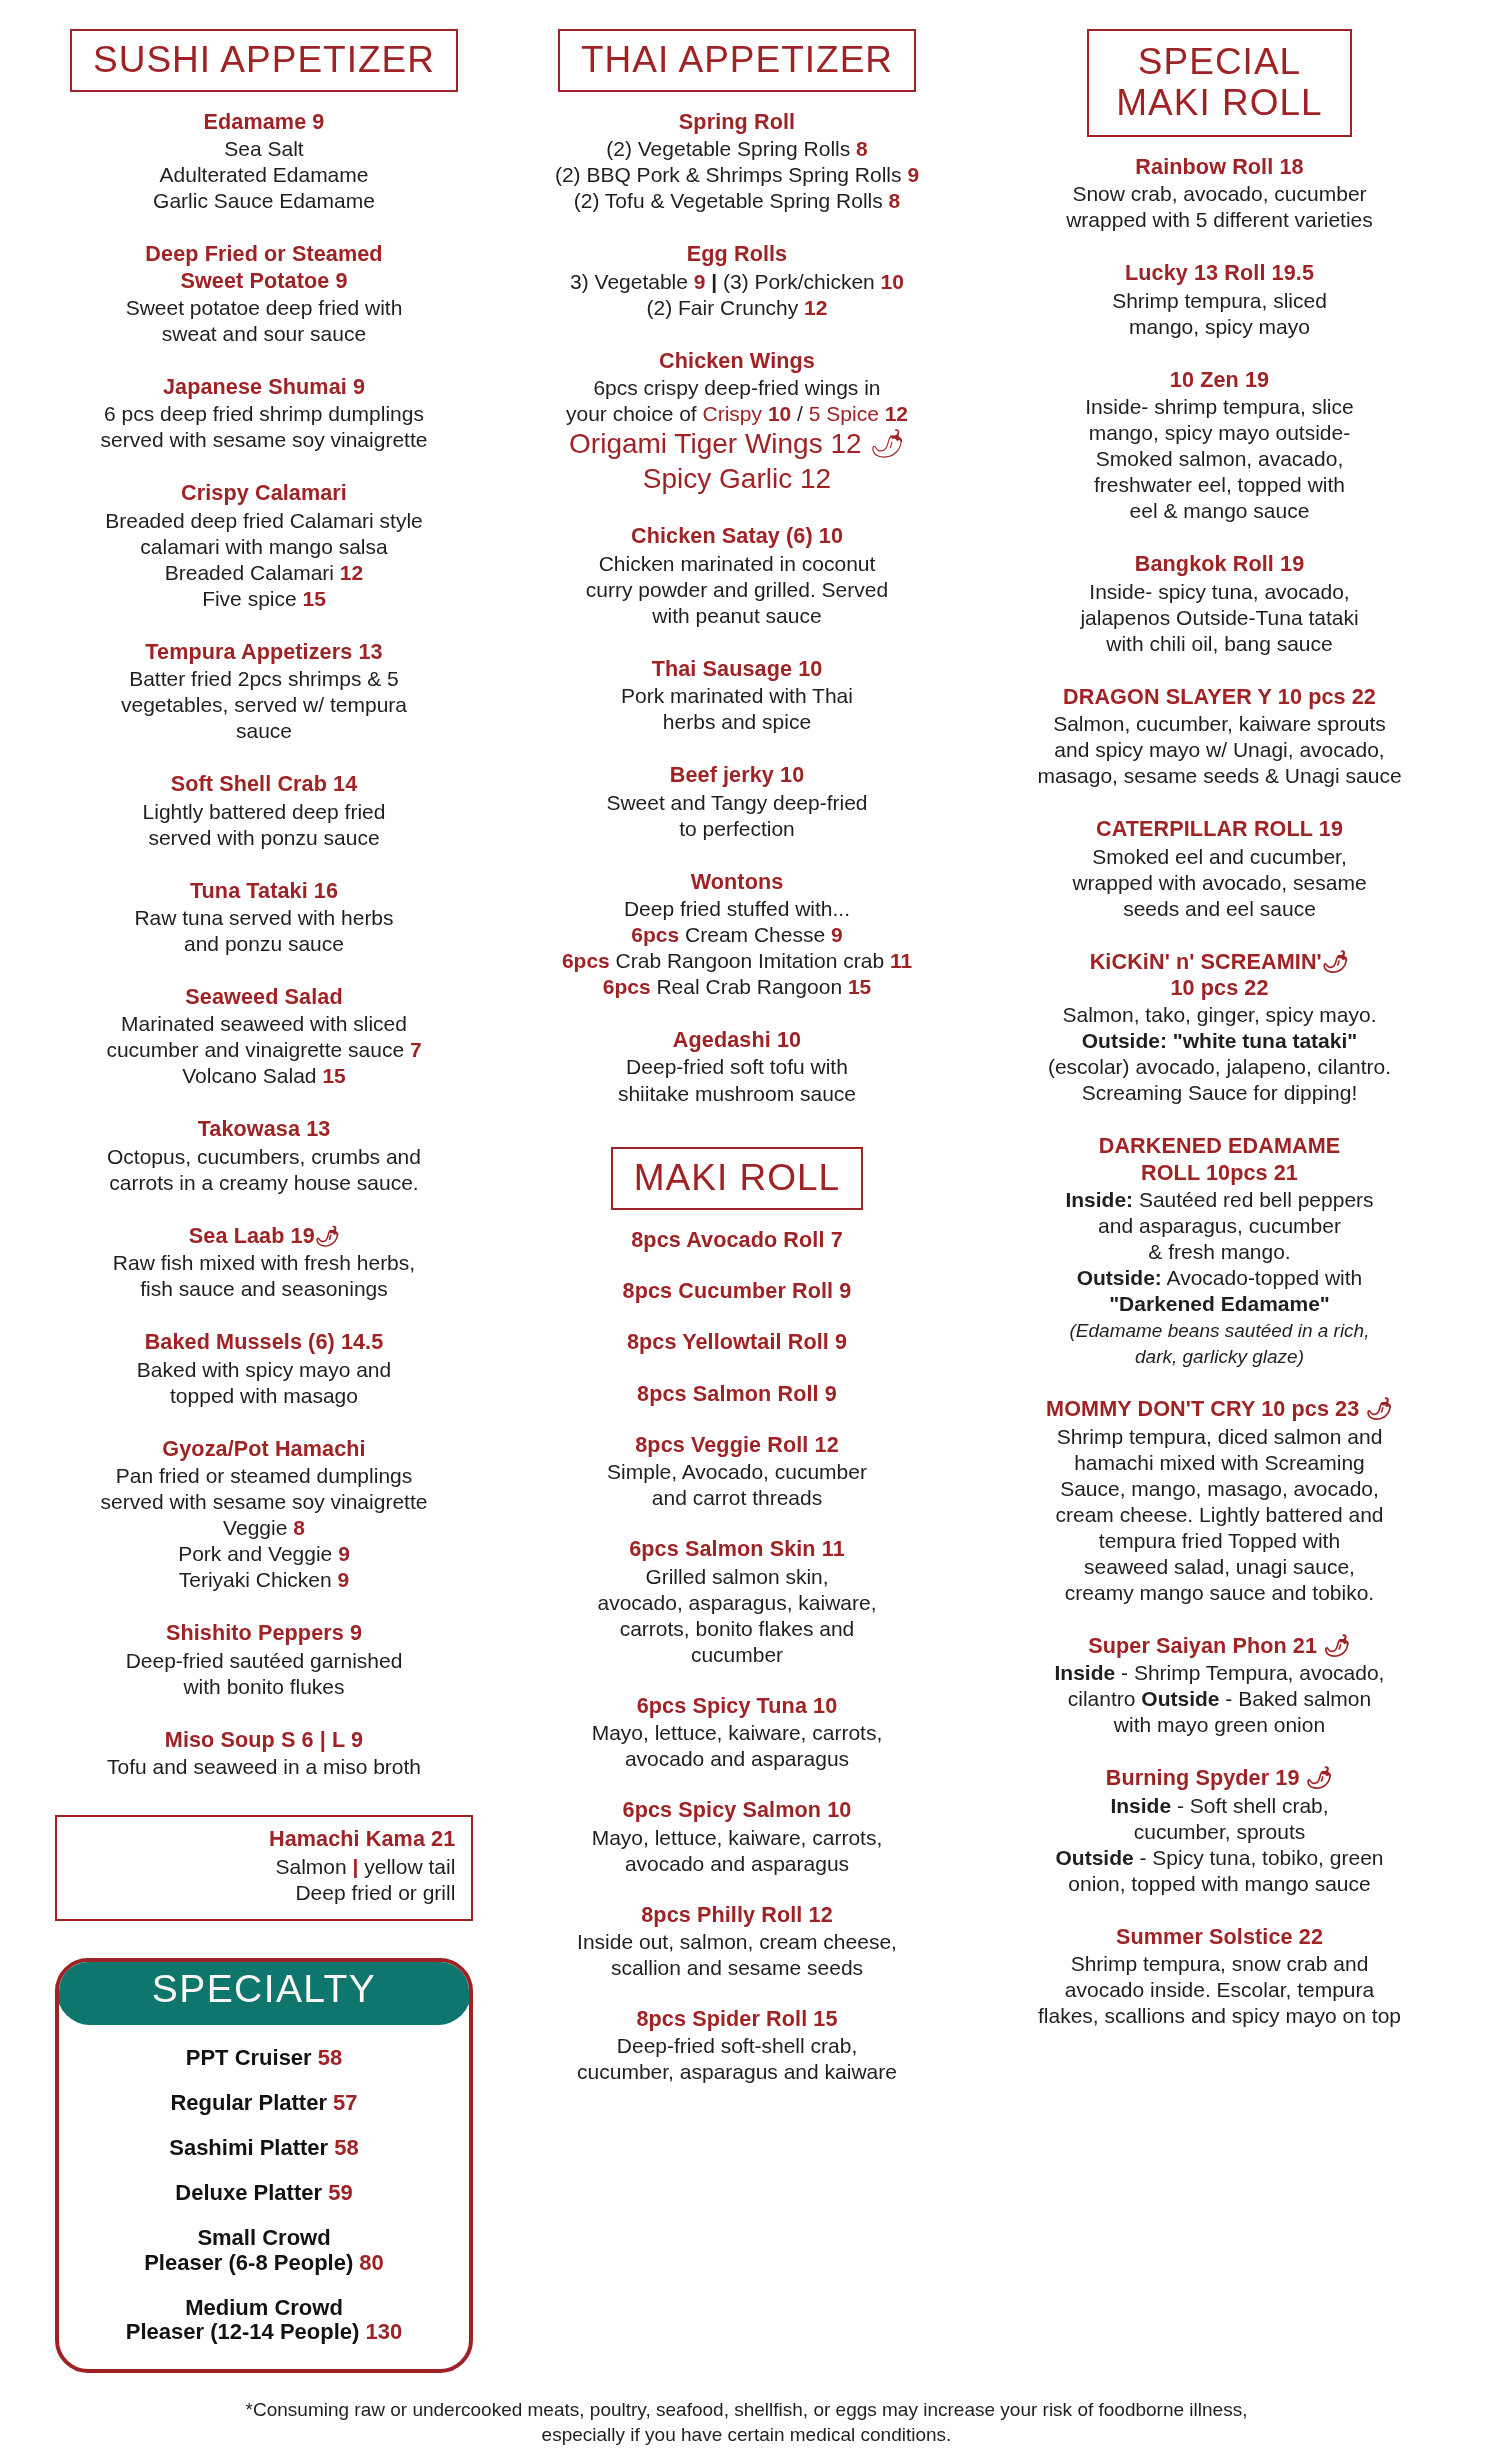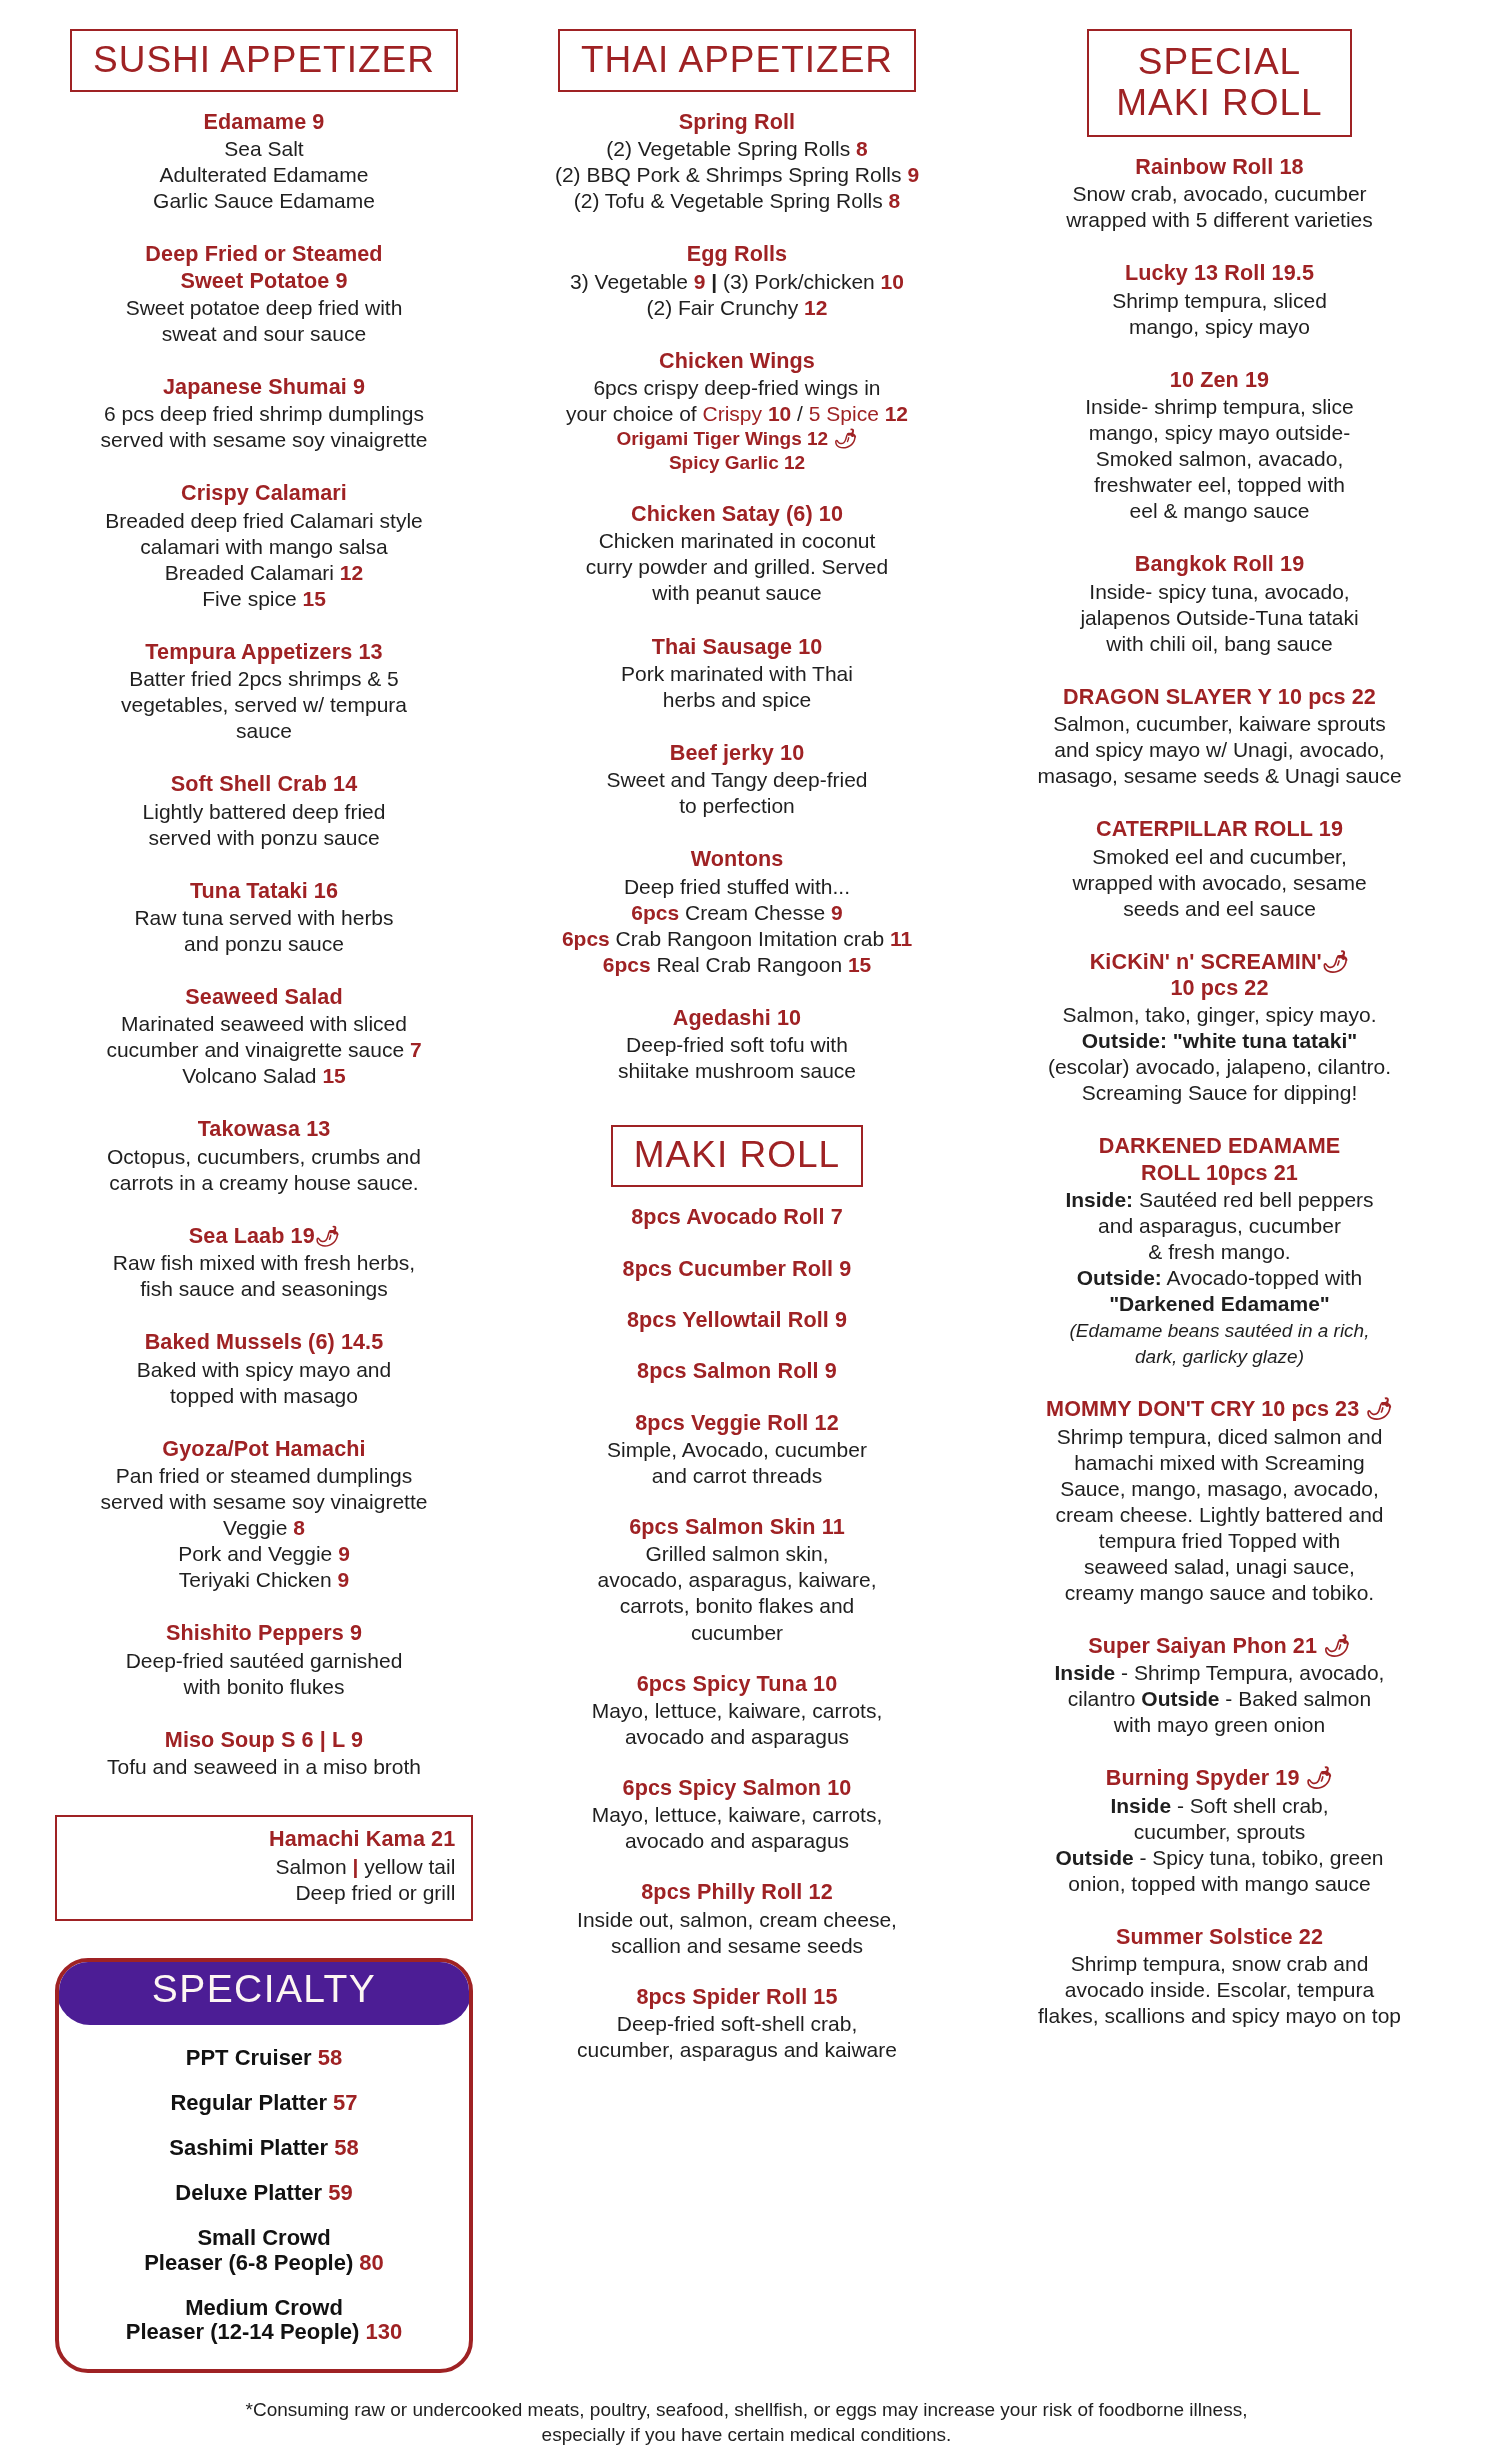--- a/index.html
+++ b/index.html
@@ -62,21 +62,21 @@
   .item-desc {
     color: #1f1f1f;
     font-size: 21px;
     line-height: 1.24;
     margin-top: 1px;
   }
   .item-desc .p { color: #9f2224; font-weight: bold; }
   .item-desc .r { color: #9f2224; }
   .item-desc .b { font-weight: bold; }
   .item-desc .i { font-style: italic; font-size: 19px; }
-  .red-line { color: #9f2224; font-weight: bold; font-size: 19px; line-height: 1.24; }
+  .red-line { color: #9f2224; font-weight: normal; font-size: 28px; line-height: 1.24; }
   .chili { font-size: 20px; letter-spacing: -1px; }
 
   
   .maki .item { margin-bottom: 25px; }
 
   
   .boxed-item {
     border: 2.9px solid #9f2224;
     padding: 9.6px 15.4px 13.4px 15.4px;
     text-align: right;
@@ -85,21 +85,21 @@
 
   
   .specialty {
     border: 4.8px solid #9f2224;
     border-radius: 33px;
     margin: 11.5px 17.3px 0 17.3px;
     overflow: hidden;
     background: #ffffff;
   }
   .specialty-head {
-    background: #4c1d95;
+    background: #0f766e;
     color: #fdf6f2;
     text-align: center;
     font-size: 39px;
     letter-spacing: 1.4px;
     padding: 7.7px 0 13.4px 0;
     border-radius: 0 0 33px 33px;
     margin: -1.9px -1.9px 0 -1.9px;
   }
   .specialty-body { padding: 21px 13.4px 25px 13.4px; }
   .specialty-row {

